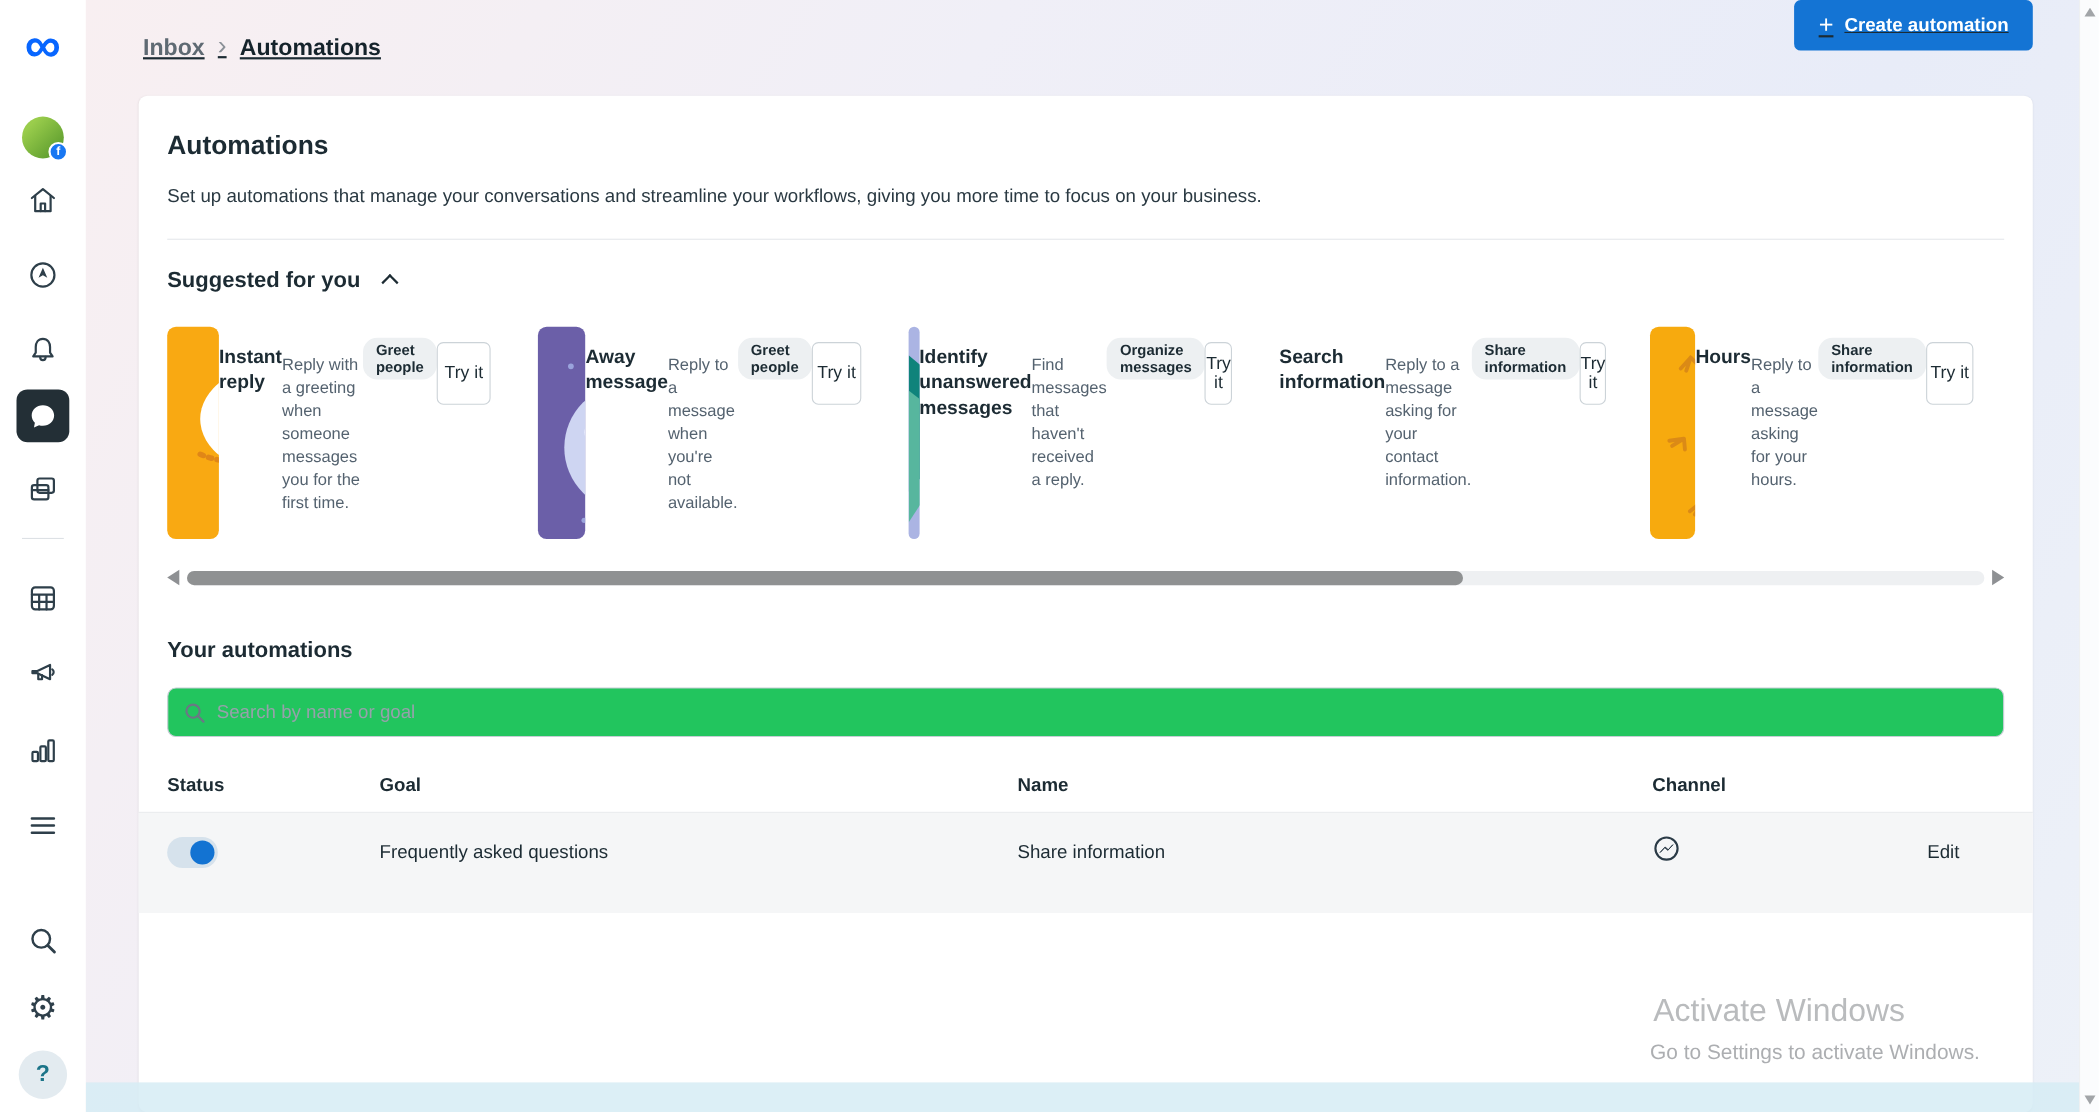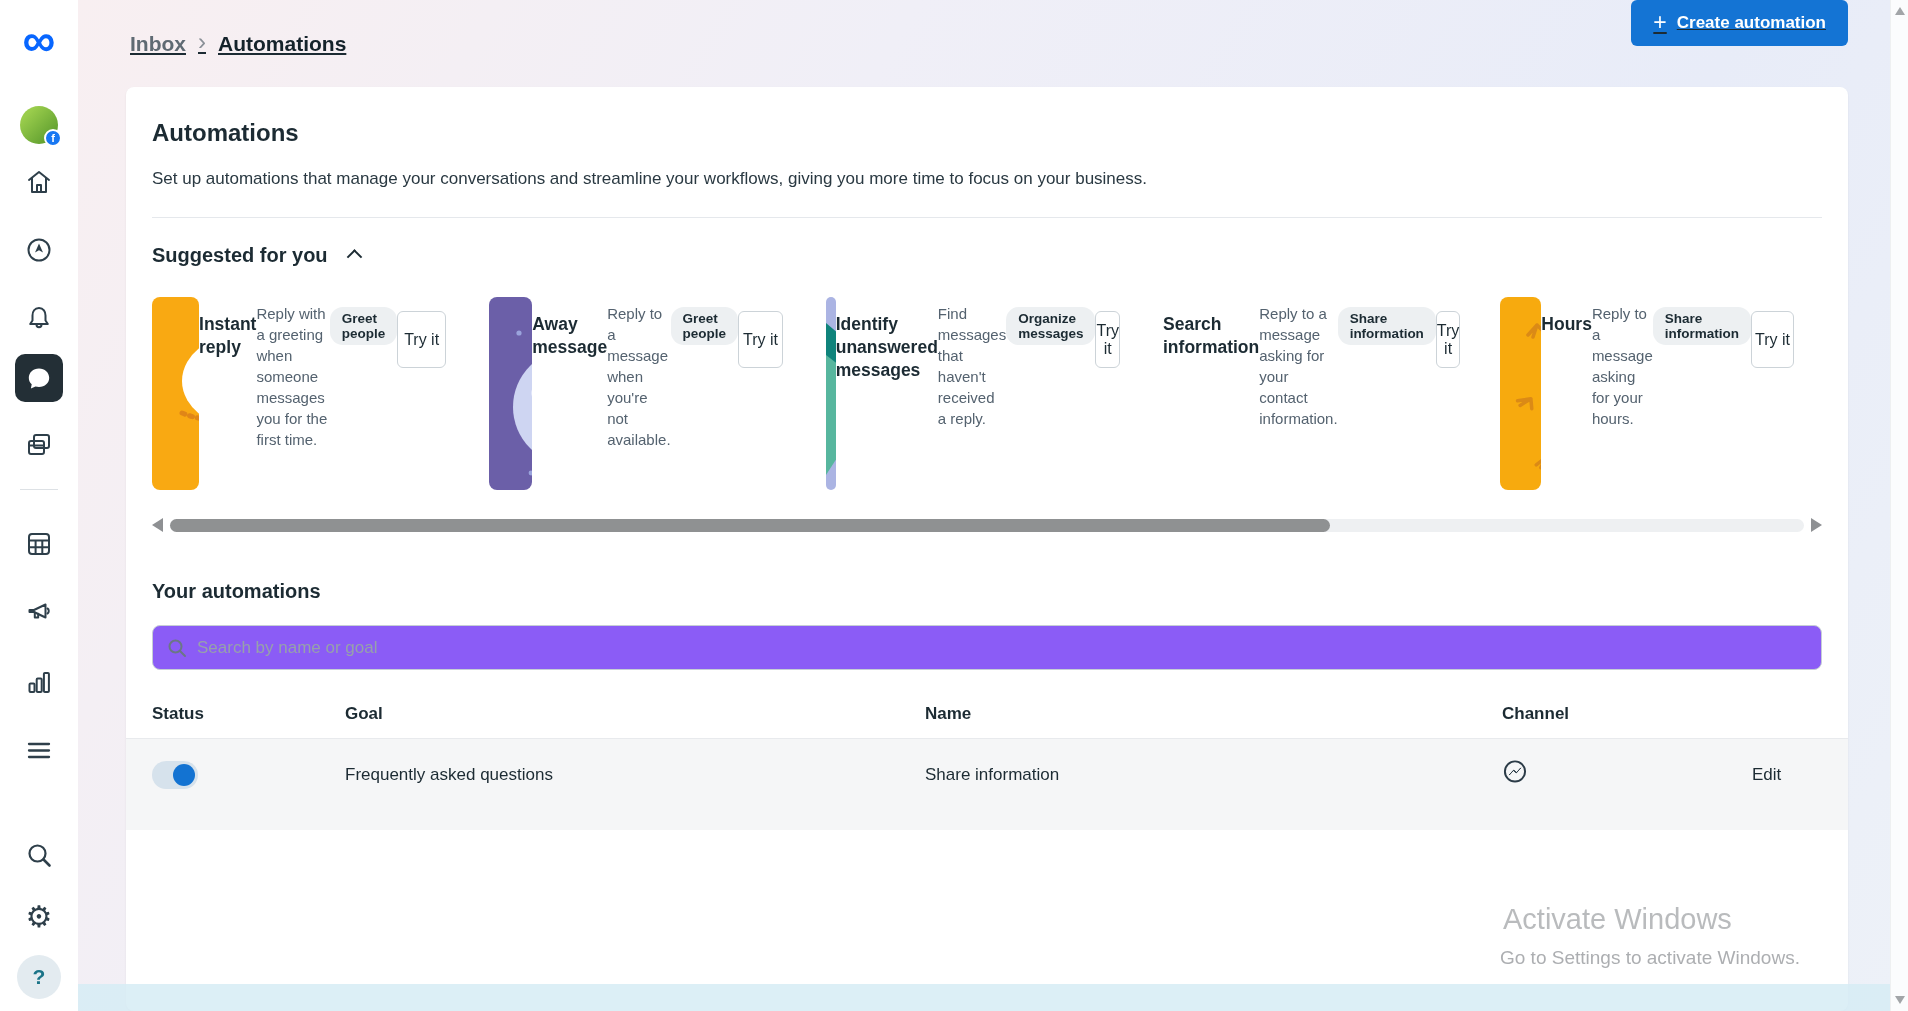--- a/index.html
+++ b/index.html
@@ -39,32 +39,32 @@
   .suggested-head { display:flex; align-items:center; margin-top:26px; }
   .suggested-title { font-size:20px; font-weight:700; }
   .collapse-btn { width:26px; height:22px; background:none; border:none; cursor:pointer; margin-left:14px; display:flex; align-items:center; justify-content:center; }
   .chev-up { width:11px; height:11px; border-left:2.5px solid #1c2b33; border-top:2.5px solid #1c2b33; transform:rotate(45deg) translate(1px,1px); }
 
   .cards-row { display:flex; gap:43px; margin-top:30px; }
   .sg-card { width:294px; flex-shrink:0; display:flex; flex-direction:row; align-items:flex-start; }
   .sg-img { width:294px; height:193px; border-radius:8px; overflow:hidden; }
   .sg-img svg { display:block; }
   .sg-title { font-size:17.5px; font-weight:700; margin-top:16px; line-height:1.3; max-width:240px; }
-  .sg-desc { font-size:15px; color:#54626f; margin-top:6px; line-height:1.4; max-width:240px; }
+  .sg-desc { font-size:15px; color:#54626f; margin-top:24px; line-height:1.4; max-width:240px; }
   .sg-tag { display:inline-block; background:#edf0f2; border-radius:13px; padding:4px 12px; font-size:13.5px; font-weight:700; color:#1c2b33; margin-top:10px; }
   .tryit { width:100%; height:57px; margin-top:14px; background:#fff; border:1px solid #ccd3d8; border-radius:6px; font-family:inherit; font-size:16px; color:#1c2b33; cursor:pointer; }
 
   .carousel-bar { display:flex; align-items:center; margin-top:28px; height:14px; }
   .arr-left { width:0; height:0; border-top:7px solid transparent; border-bottom:7px solid transparent; border-right:11px solid #8e9093; cursor:pointer; flex-shrink:0; }
   .arr-right { width:0; height:0; border-top:7px solid transparent; border-bottom:7px solid transparent; border-left:11px solid #8e9093; cursor:pointer; flex-shrink:0; }
   .carousel-track { flex:1; height:13px; background:#eef0f2; border-radius:7px; margin:0 7px; position:relative; cursor:pointer; }
   .carousel-thumb { position:absolute; left:0; top:0; height:13px; width:71%; background:#8f9192; border-radius:7px; cursor:grab; }
 
   .your-title { font-size:20px; font-weight:700; margin-top:48px; }
-  .search-box { margin-top:22px; height:45px; border:1px solid #c6ced5; border-radius:8px; display:flex; align-items:center; padding:0 14px; background:#8b5cf6; }
+  .search-box { margin-top:22px; height:45px; border:1px solid #c6ced5; border-radius:8px; display:flex; align-items:center; padding:0 14px; background:#22c55e; }
   .search-box svg { flex-shrink:0; }
   .search-input { flex:1; border:none; outline:none; font-family:inherit; font-size:17px; color:#1c2b33; margin-left:10px; background:transparent; }
   .search-input::placeholder { color:#97a1ab; }
 
   .tbl-grid { display:grid; grid-template-columns:193px 580px 577px 1fr 70px; align-items:center; }
   .tbl-head { margin-top:34px; font-size:17px; font-weight:700; }
   .tbl-hair { height:1px; background:#e8eaed; margin:14px -26px 0; }
   .tbl-row { background:#f5f6f7; margin:0 -26px; padding:20px 26px 40px; font-size:17px; }
   .edit-link { text-align:left; padding-right:8px; cursor:pointer; }
 

